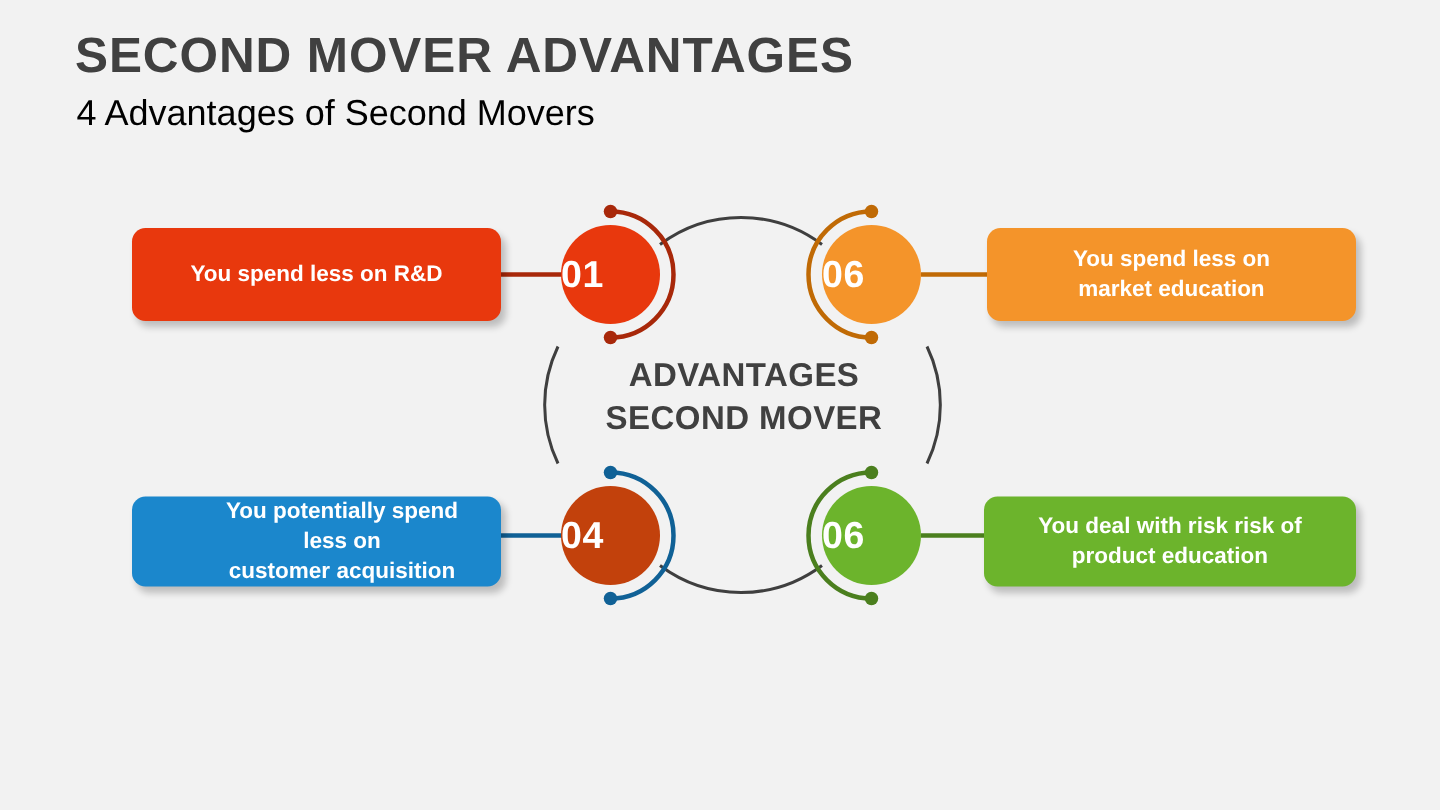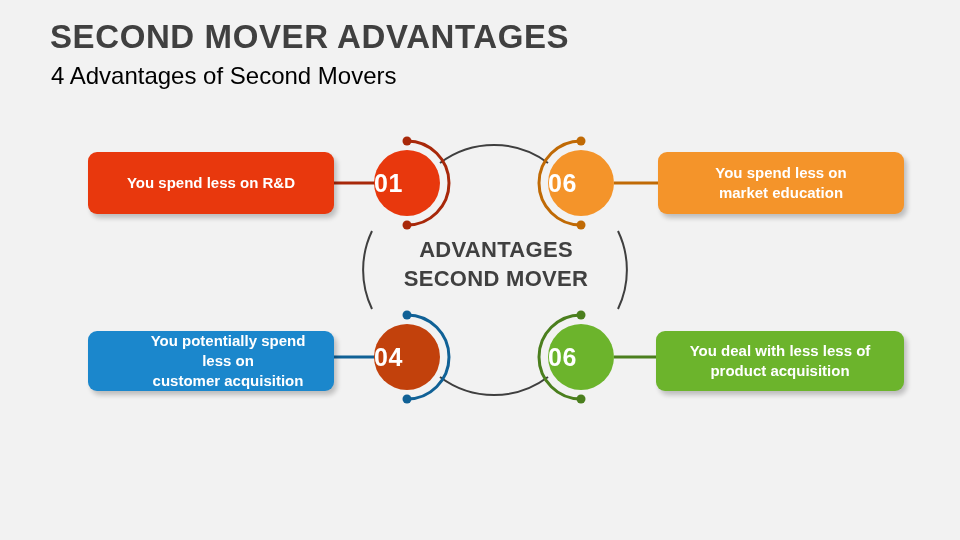--- a/index.html
+++ b/index.html
@@ -158,22 +158,22 @@
 
     <div class="label-box box-2" style="background-color: rgb(244, 148, 42);">
       <span>
         <span>You spend less on</span><br>
         <span>market education</span>
       </span>
     </div>
 
     <div class="label-box box-3" style="background-color: rgb(108, 180, 44);">
       <span>
-        <span>You deal with less less of</span><br>
-        <span>product acquisition</span>
+        <span>You deal with risk risk of</span><br>
+        <span>product education</span>
       </span>
     </div>
 
     <div class="label-box box-4" style="background-color: rgb(27, 135, 204); padding-left: 48px;">
       <span>
         <span>You potentially spend less on</span><br>
         <span>customer acquisition</span>
       </span>
     </div>
 

